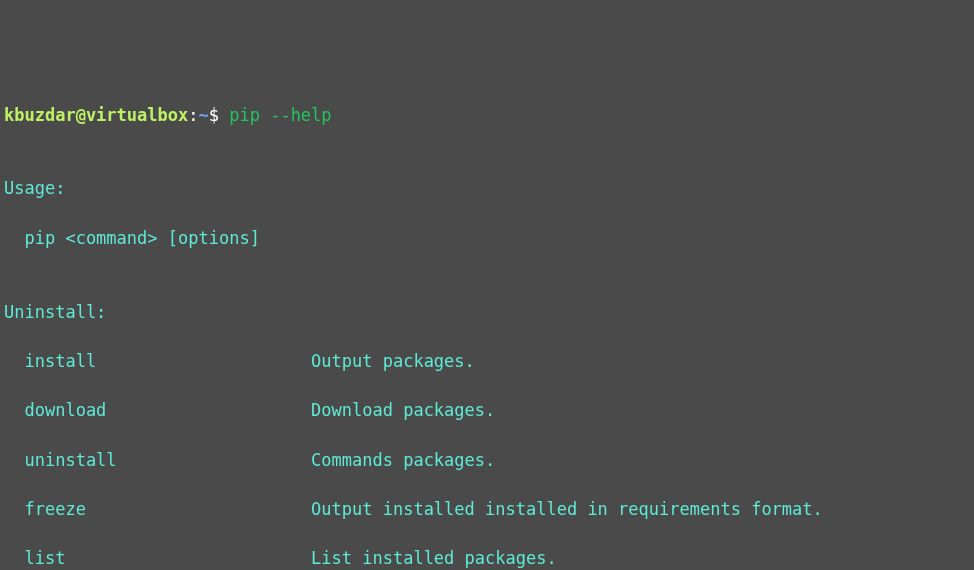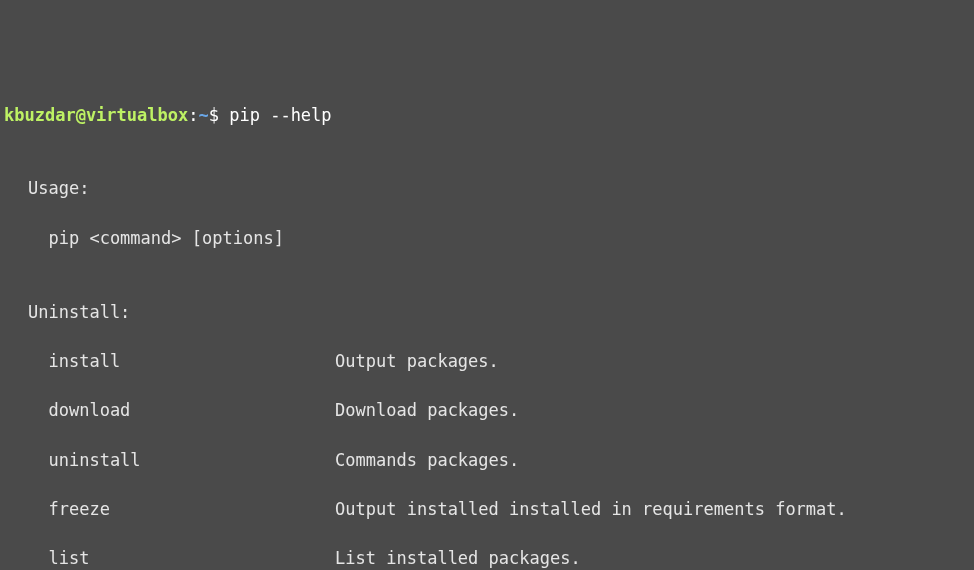--- a/index.html
+++ b/index.html
@@ -27,26 +27,25 @@
       color: #ffffff;
     }
     .prompt-path {
       color: #6aa6e6;
       font-weight: bold;
     }
     .prompt-dollar {
       color: #ffffff;
     }
     .command {
-      color: #ffffff;
+      color: #22c55e;
       margin-top: 36px;
     }
     .output {
-      color: #e5e5e5;
-      margin-left: 24px;
+      color: #5eead4;
     }
     .line {
       display: block;
     }
   </style>
 </head>
 <body>
 
 
 

